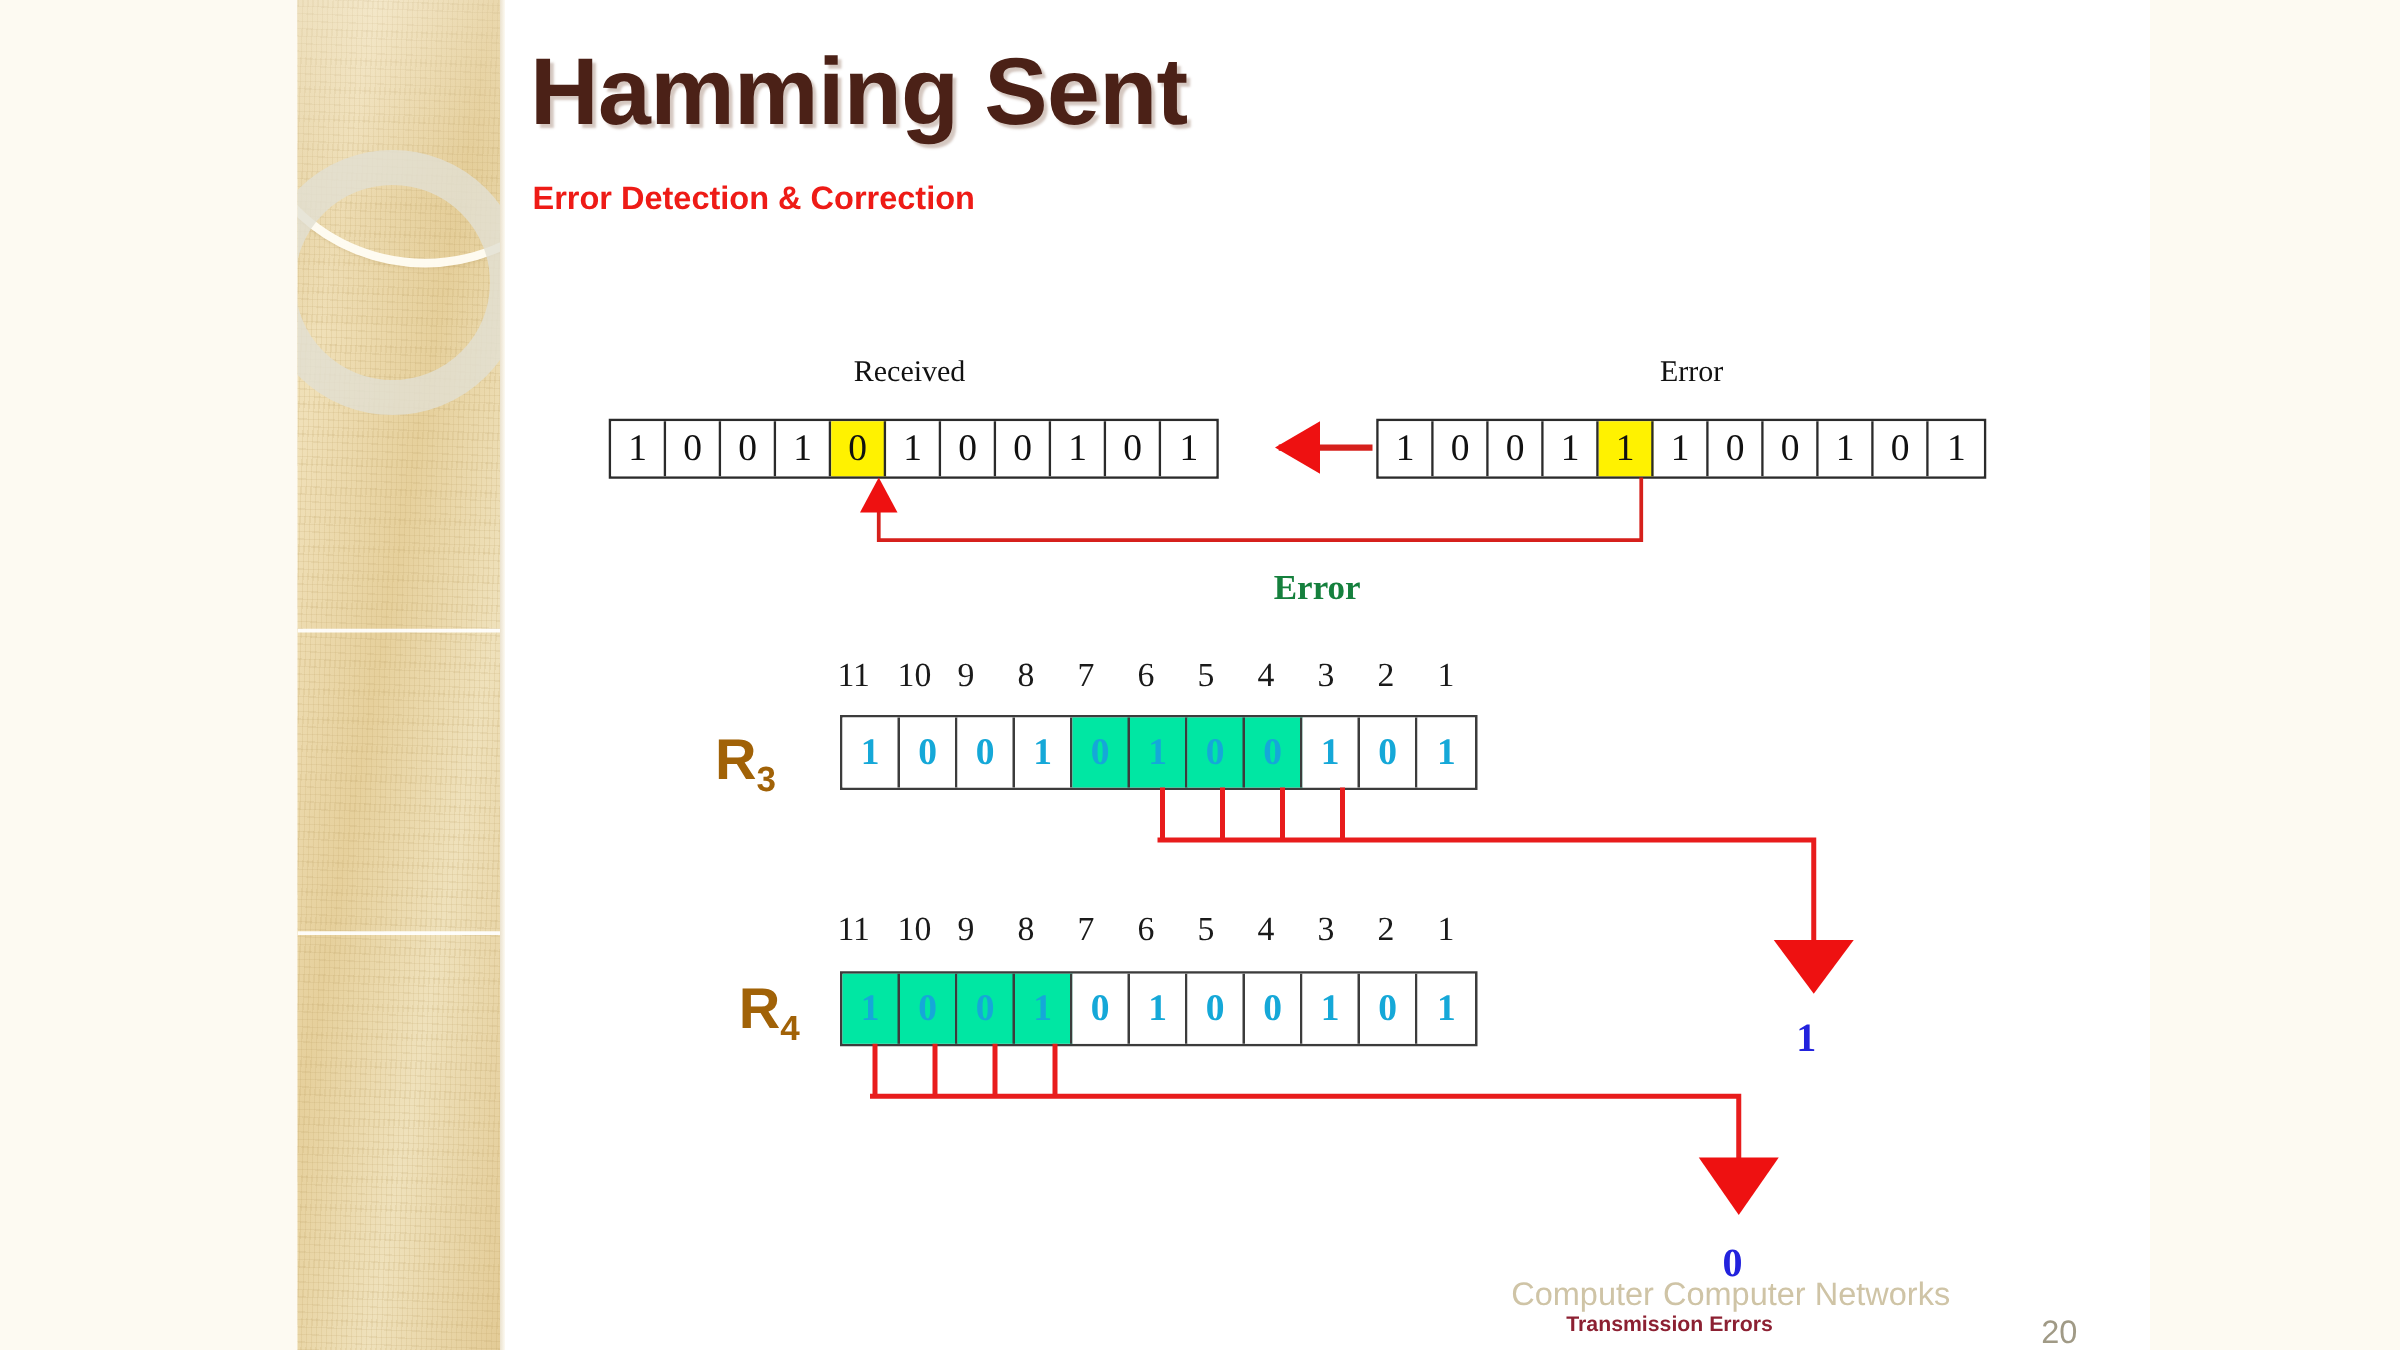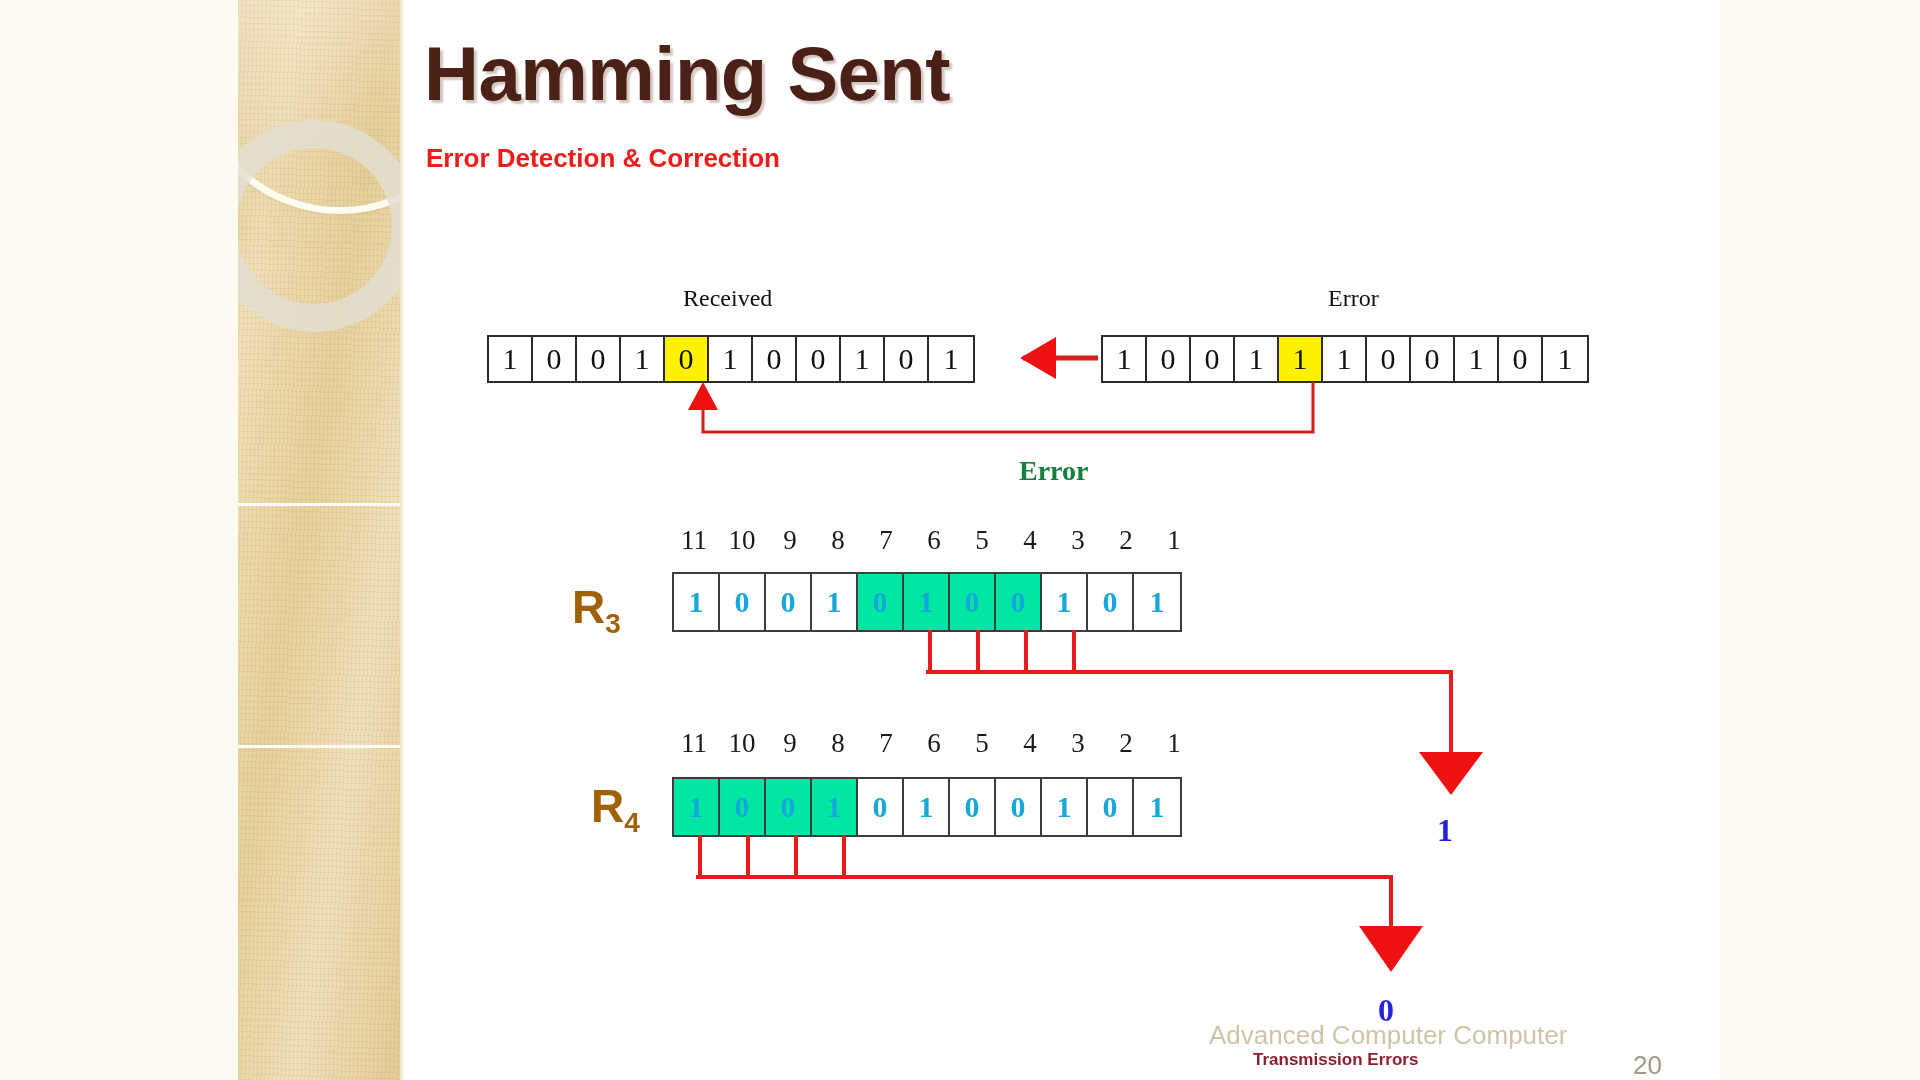--- a/index.html
+++ b/index.html
@@ -127,21 +127,21 @@
     font-size: 30px; font-weight: bold;
     color: #15a8d8;
     background: #fff;
     box-sizing: border-box;
   }
   .rrow .cell:last-child { border-right: none; }
   .rrow .cell.hl-green { background: #00e7a3; }
   .idxrow { position: absolute; display: flex; }
   .idxrow .idx {
     width: 48px;
-    text-align: center;
+    text-align: left;
     font-family: "Liberation Serif", serif;
     font-size: 27px;
     color: #1a1a1a;
   }
   .rlabel {
     position: absolute;
     font-family: "Liberation Sans", sans-serif;
     font-size: 46px;
     font-weight: bold;
     color: #a16207;
@@ -326,17 +326,17 @@
 
     <line x1="700" y1="835" x2="700" y2="877" stroke="#e81c1c" stroke-width="4"></line>
     <line x1="748" y1="835" x2="748" y2="877" stroke="#e81c1c" stroke-width="4"></line>
     <line x1="796" y1="835" x2="796" y2="877" stroke="#e81c1c" stroke-width="4"></line>
     <line x1="844" y1="835" x2="844" y2="877" stroke="#e81c1c" stroke-width="4"></line>
 
     <polyline points="696,877 1391,877 1391,928" fill="none" stroke="#e81c1c" stroke-width="4"></polyline>
     <polygon points="1391,972 1359,926 1423,926" fill="#ee1111"></polygon>
   </svg>
 
-  <div class="footer-course">Advanced Computer Computer</div>
+  <div class="footer-course">Computer Computer Networks</div>
   <div class="footer-topic">Transmission Errors</div>
   <div class="footer-page">20</div>
 
 </div>
 
 </body></html>

